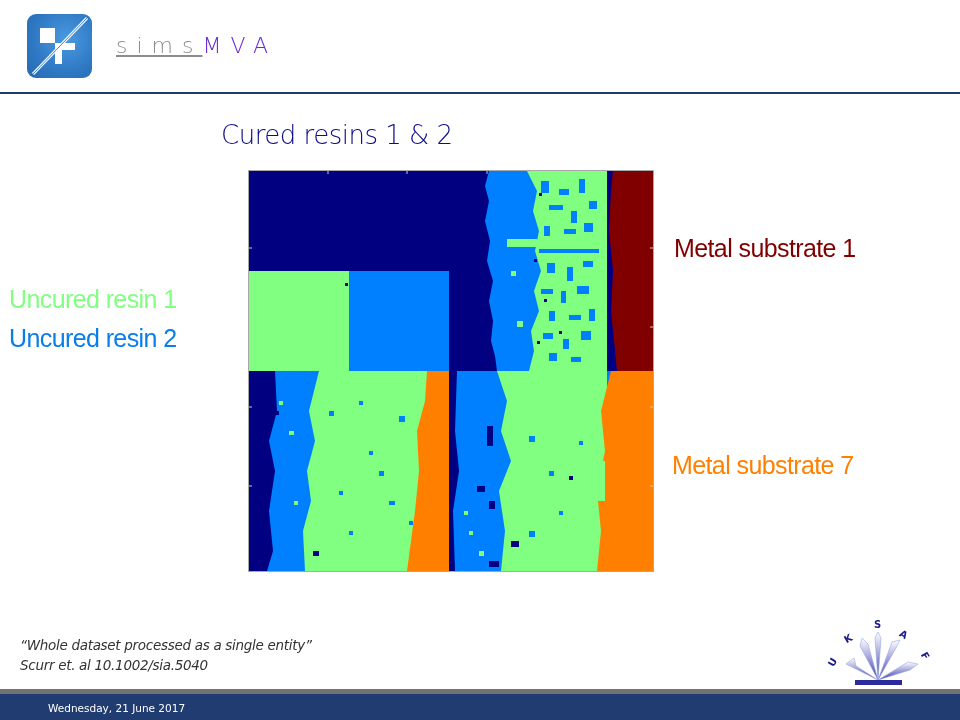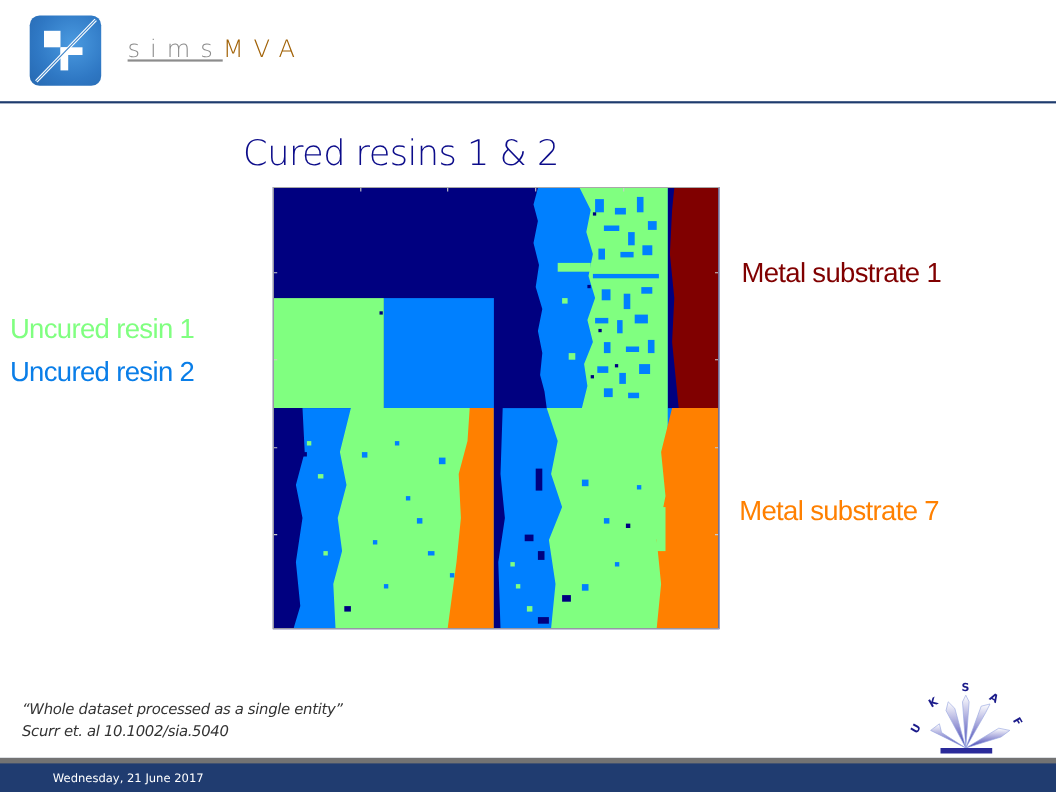--- a/index.html
+++ b/index.html
@@ -2,27 +2,27 @@
 <html><head>
 <meta charset="utf-8">
 <style>
   html, body { margin:0; padding:0; }
   body { width:960px; height:720px; position:relative; background:#ffffff; overflow:hidden; font-family:"DejaVu Sans", sans-serif; }
   .header { position:absolute; left:0; top:0; width:960px; height:93px; }
   .logo-box { position:absolute; left:27px; top:14px; width:65px; height:64px; border-radius:9px; background:radial-gradient(circle at 60% 40%, #4a9ae0 0%, #2f78c4 60%, #2668b0 100%); overflow:hidden; }
   .logo-box svg { position:absolute; left:0; top:0; }
   .brand { position:absolute; left:116px; top:33px; font-size:22px; letter-spacing:9px; font-family:"DejaVu Sans", sans-serif; font-weight:300; }
   .brand .sims { color:#8c8c8c;text-decoration:underline; }
-  .brand .mva { color:#a16207; }
+  .brand .mva { color:#6d28d9; }
   .surrey { position:absolute; left:762px; top:22px; width:190px; height:50px; }
   .surrey .u1 { position:absolute; left:50px; top:4px; font-family:"Liberation Sans", sans-serif; font-size:15px; color:#1f3a78; letter-spacing:0.3px; }
   .surrey .u2 { position:absolute; left:48px; top:15px; font-family:"Liberation Sans", sans-serif; font-size:30px; color:#1f3a78; letter-spacing:0px; transform:scaleX(0.9); transform-origin:left; }
   .header-rule { position:absolute; left:0; top:92px; width:960px; height:2px; background:#1f3c6e; }
 
-  .title { position:absolute; left:221px; top:120px; font-family:"DejaVu Sans", sans-serif; font-size:32px; color:#0c0c8a; font-weight:300; letter-spacing:-0.5px; }
+  .title { position:absolute; left:221px; top:120px; font-family:"DejaVu Sans", sans-serif; font-size:26px; color:#0c0c8a; font-weight:300; letter-spacing:-0.5px; }
   .label { position:absolute; font-family:Liberation Sans, sans-serif; font-size:25px; font-weight:300; letter-spacing:-0.6px; white-space:nowrap; }
 
   .map { position:absolute; left:248px; top:170px; width:404px; height:400px; border:1px solid #a8a8a8; background:#000080; overflow:hidden; }
   .map svg { display:block; }
 
   .footnote { position:absolute; left:20px; top:635px; font-family:"DejaVu Sans", sans-serif; font-style:italic; font-size:13.5px; color:#333; line-height:20px; font-weight:400; letter-spacing:-0.3px; }
   .uksaf { position:absolute; left:822px; top:618px; width:115px; height:72px; }
   .footer { position:absolute; left:0; top:689px; width:960px; height:31px; background:#203c70; border-top:5px solid #737373; }
   .footer .date { position:absolute; left:48px; top:8px; font-family:"DejaVu Sans", sans-serif; font-size:10.5px; color:#ffffff; }
 </style>

